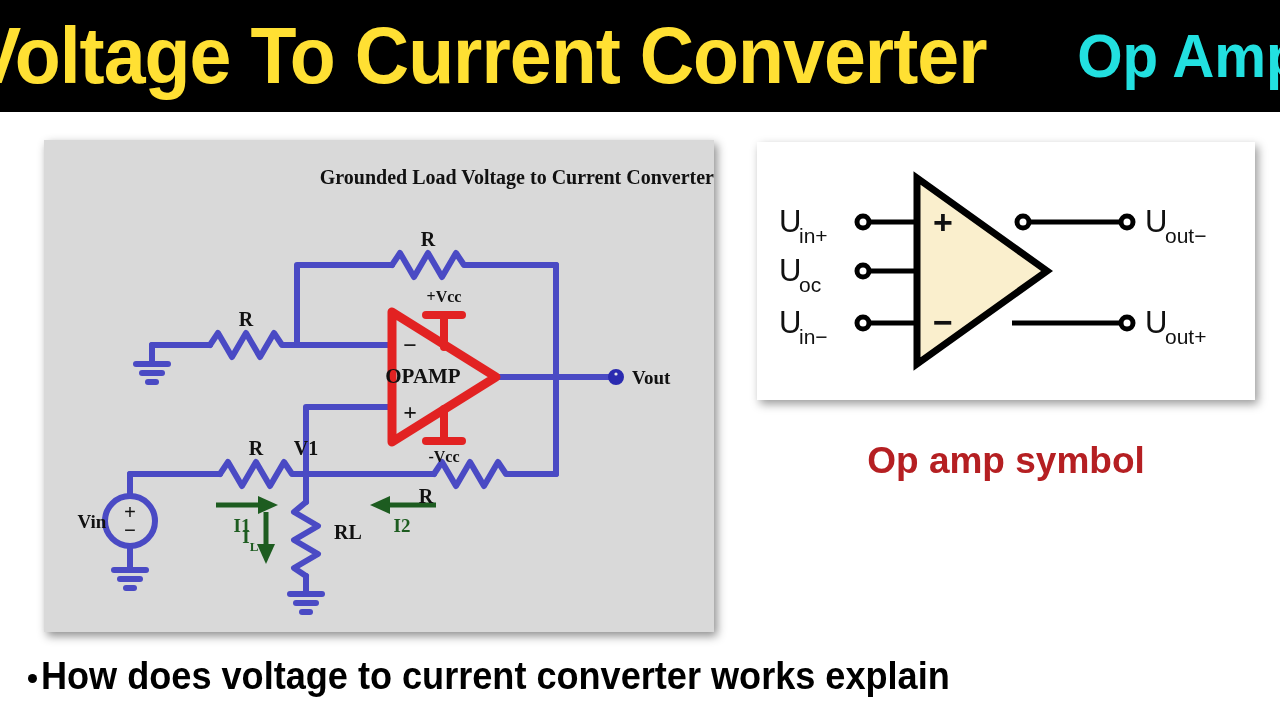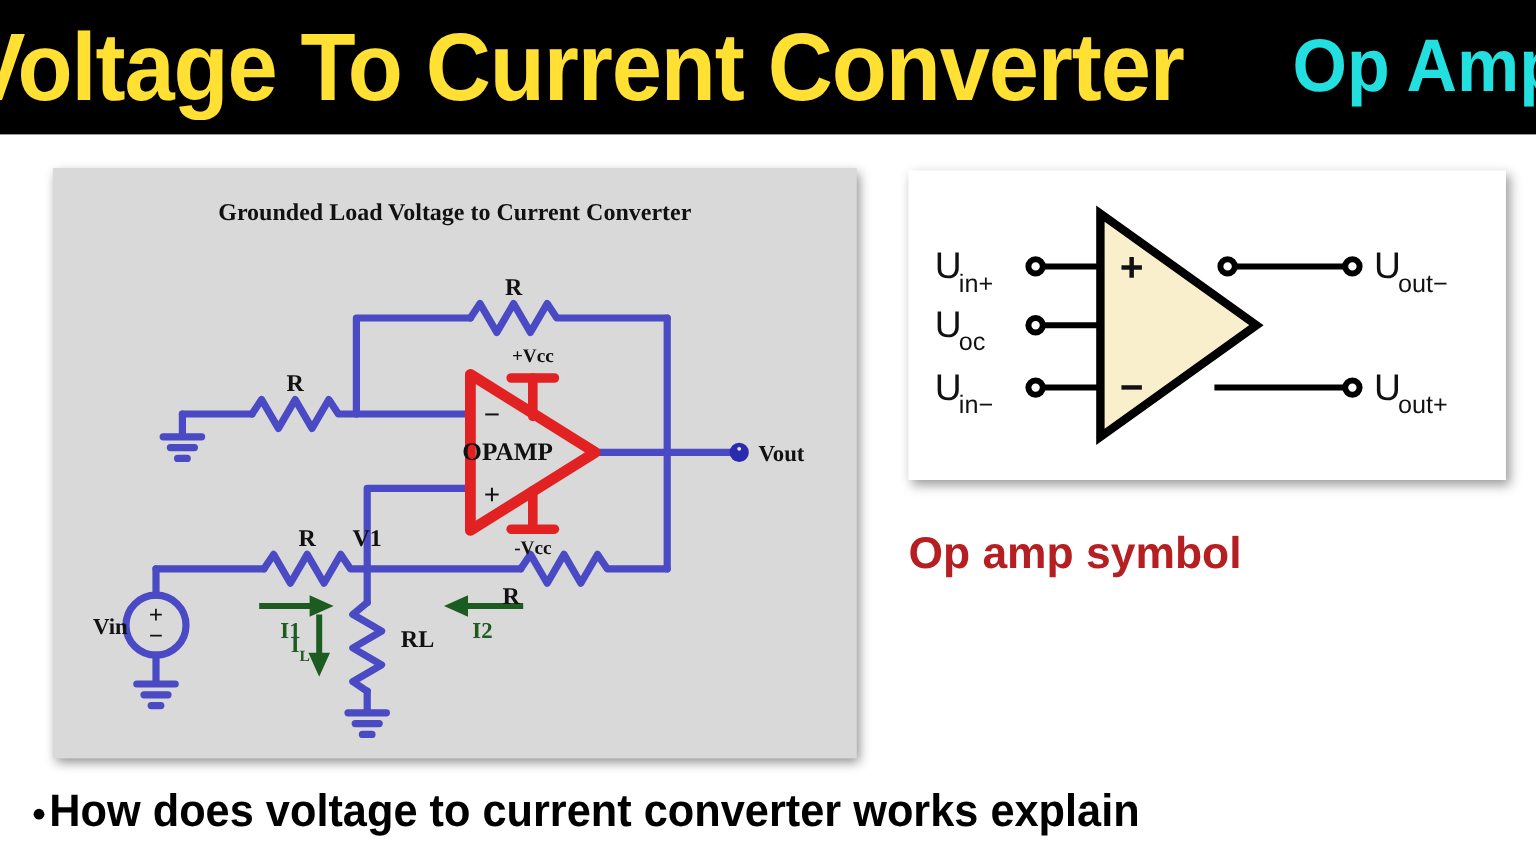--- a/index.html
+++ b/index.html
@@ -62,21 +62,21 @@
     left: 757px; top: 142px;
     width: 498px; height: 258px;
     background: #ffffff;
     box-shadow: 3px 4px 9px rgba(0,0,0,0.40);
   }
 
   #circuit-title {
     position: absolute;
     left: 0; top: 26px;
     width: 670px;
-    text-align: center;
+    text-align: right;
     font-family: "Liberation Serif", serif;
     font-weight: bold;
     font-size: 20px;
     color: #111111;
   }
 
   svg { display: block; }
 
   #circuit-svg {
     position: absolute;
@@ -85,21 +85,21 @@
   #symbol-svg {
     position: absolute;
     left: 0; top: 0;
   }
 
   
   #symbol-caption {
     position: absolute;
     left: 757px; top: 440px;
     width: 498px;
-    text-align: left;
+    text-align: center;
     font-family: "Liberation Sans", sans-serif;
     font-weight: bold;
     font-size: 37px;
     color: #b51f22;
   }
 
   
   #bottom-caption {
     position: absolute;
     left: 28px; top: 655px;

